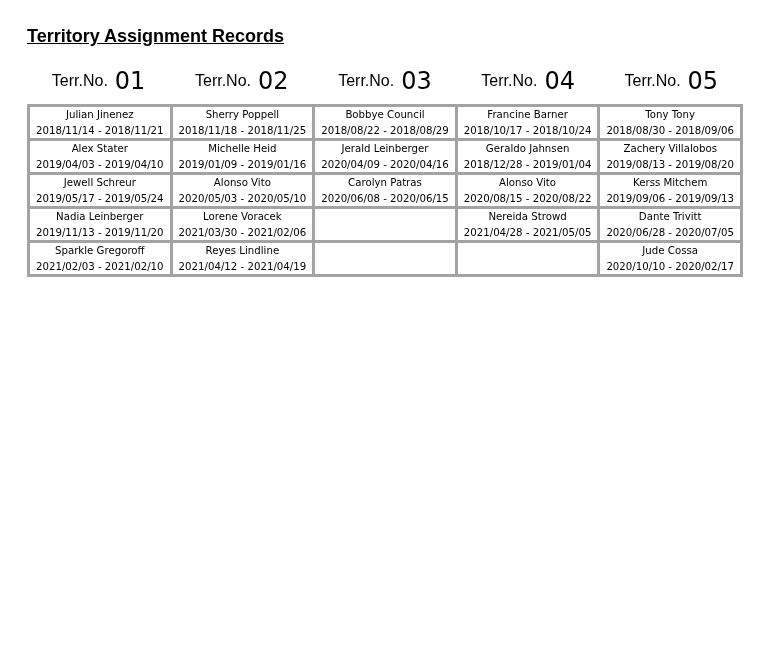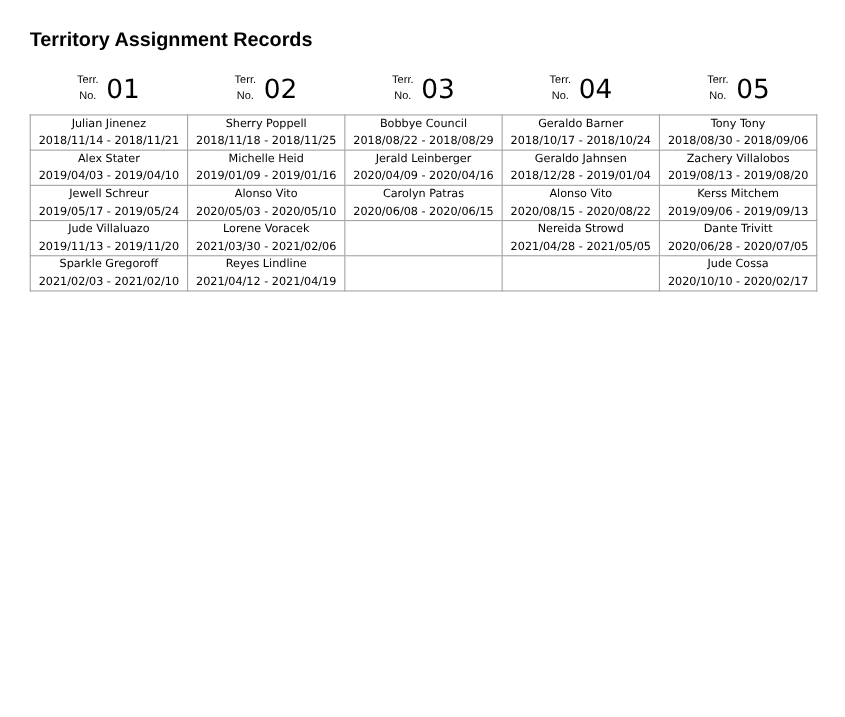--- a/index.html
+++ b/index.html
@@ -1,42 +1,42 @@
 <!DOCTYPE html>
 <html><head>
   <meta charset="utf-8">
   <style>
     html, body { margin: 0; padding: 0; background: #ffffff; }
     body { width: 768px; height: 652px; position: relative; overflow: hidden; color: #000; }
     .title {
       position: absolute; left: 27px; top: 26px;
       font-family: "Liberation Sans", sans-serif; font-weight: bold; font-size: 18px;
-      margin: 0; letter-spacing: 0;
+      margin: 0; letter-spacing: 0; text-decoration: underline;
     }
     .headers {
       position: absolute; left: 27px; top: 60px; width: 716px; height: 38px;
       display: flex;
     }
     .hdr {
       width: 143.2px; display: flex; justify-content: center; align-items: center;
       font-family: "DejaVu Sans", sans-serif;
     }
     .hdr-small {
-      display: flex; flex-direction: column; align-items: center;
-      font-size: 10px; line-height: 15px; margin-right: 7px; margin-top: 2px;
+      display: flex; flex-direction: row; align-items: center;
+      font-size: 16px; line-height: 15px; margin-right: 7px; margin-top: 2px;
       font-family: "Liberation Sans", sans-serif;
     }
     .hdr-num { font-size: 24px; font-family: "DejaVu Sans", sans-serif; font-weight: normal; margin-top: 4px; }
     table.records {
       position: absolute; left: 27px; top: 104px;
       border-collapse: collapse; width: 716px; table-layout: fixed;
       font-family: "DejaVu Sans", sans-serif; font-size: 10.2px;
     }
     table.records td {
-      border: 1px solid #a3a3a3; padding: 0; height: 31px;
+      border: 3px solid #a3a3a3; padding: 0; height: 31px;
       text-align: center; vertical-align: middle; line-height: 15.5px;
       white-space: nowrap; overflow: hidden;
     }
     .cell-name, .cell-dates { display: block; }
   </style>
 </head>
 <body>
 
 <h1 class="title">Territory Assignment Records</h1>
 
@@ -87,21 +87,21 @@
         </td>
         <td>
           <span class="cell-name">Sherry Poppell</span>
           <span class="cell-dates">2018/11/18 - 2018/11/25</span>
         </td>
         <td>
           <span class="cell-name">Bobbye Council</span>
           <span class="cell-dates">2018/08/22 - 2018/08/29</span>
         </td>
         <td>
-          <span class="cell-name">Geraldo Barner</span>
+          <span class="cell-name">Francine Barner</span>
           <span class="cell-dates">2018/10/17 - 2018/10/24</span>
         </td>
         <td>
           <span class="cell-name">Tony Tony</span>
           <span class="cell-dates">2018/08/30 - 2018/09/06</span>
         </td>
       </tr>
       <tr>
         <td>
           <span class="cell-name">Alex Stater</span>
@@ -141,21 +141,21 @@
           <span class="cell-name">Alonso Vito</span>
           <span class="cell-dates">2020/08/15 - 2020/08/22</span>
         </td>
         <td>
           <span class="cell-name">Kerss Mitchem</span>
           <span class="cell-dates">2019/09/06 - 2019/09/13</span>
         </td>
       </tr>
       <tr>
         <td>
-          <span class="cell-name">Jude Villaluazo</span>
+          <span class="cell-name">Nadia Leinberger</span>
           <span class="cell-dates">2019/11/13 - 2019/11/20</span>
         </td>
         <td>
           <span class="cell-name">Lorene Voracek</span>
           <span class="cell-dates">2021/03/30 - 2021/02/06</span>
         </td>
         <td>
           <span class="cell-name"></span>
           <span class="cell-dates"></span>
         </td>

